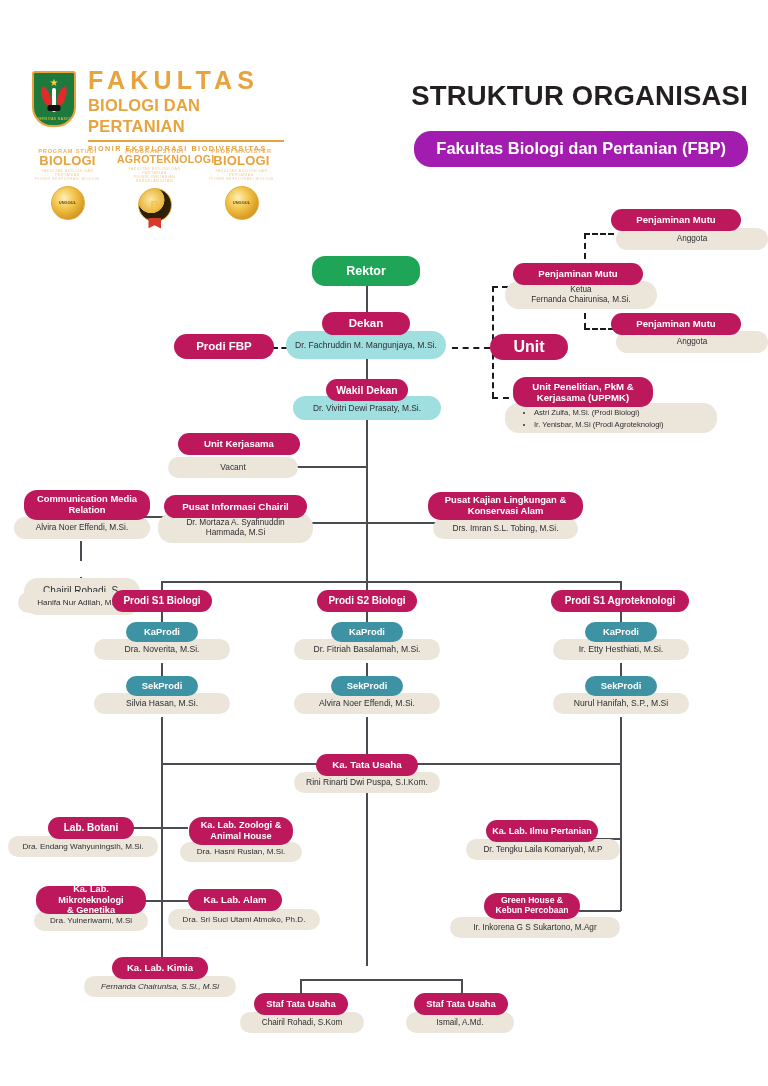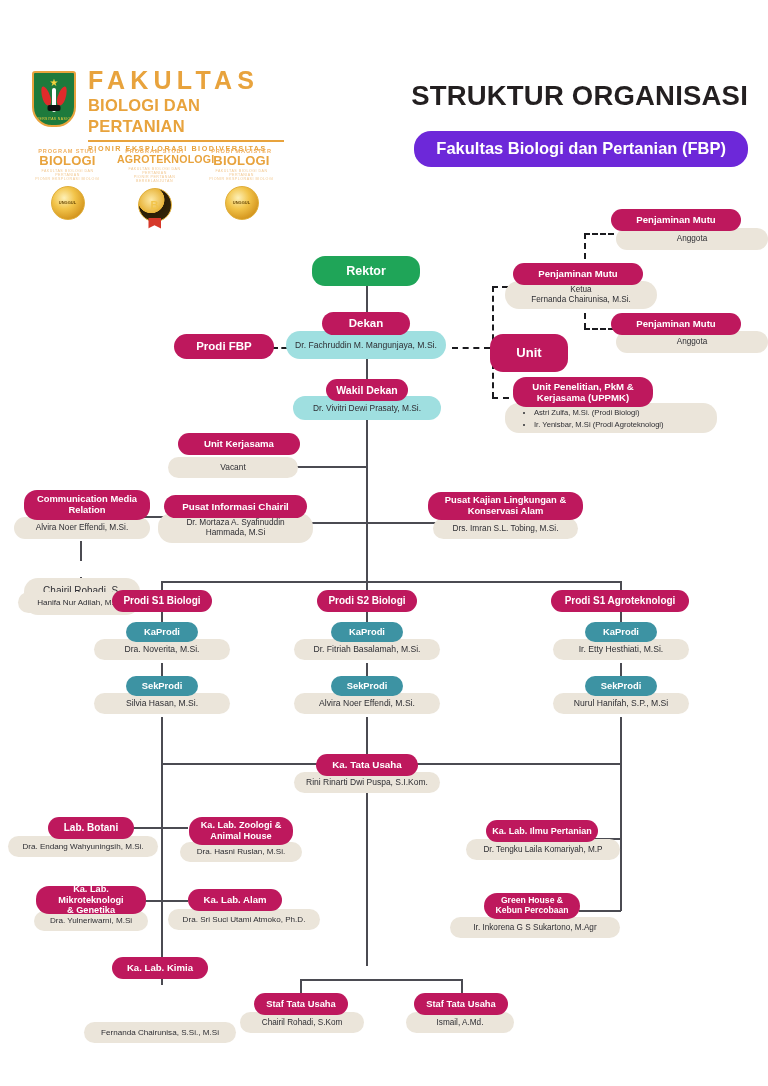--- a/index.html
+++ b/index.html
@@ -123,21 +123,21 @@
     width: 13px; height: 11px; background: #d6382a;
     clip-path: polygon(0 0,100% 0,100% 100%,50% 70%,0 100%);
   }
 
   #title {
     position: absolute; right: 20px; top: 80px;
     font-size: 27.5px; font-weight: bold; color: #231f20; letter-spacing: .2px;
   }
   #subtitle {
     position: absolute; right: 20px; top: 131px;
-    background: #6d28d9; color: #fff; font-weight: bold;
+    background: #a21caf; color: #fff; font-weight: bold;
     font-size: 16.5px; border-radius: 17px; padding: 8px 22px 9px;
   }
 
   
   .bullets {
     position: absolute; z-index: 4; color: #2e2e33; font-size: 7.6px;
     line-height: 1.55; padding-left: 14px;
   }
   .bullets li { margin: 0; }
 </style>
@@ -253,21 +253,21 @@
   <div class="pill green" style="left:312px; top:256px; width:108px; height:30px; font-size:12.5px;">Rektor</div>
 
   <div class="pill purple" style="left:174px; top:334px; width:100px; height:25px; font-size:11.5px;">Prodi FBP</div>
 
   <div class="pill purple" style="left:322px; top:312px; width:88px; height:23px; font-size:11.5px;">Dekan</div>
   <div class="namebox cyan" style="left:286px; top:331px; width:160px; height:28px; font-size:8.6px;">Dr. Fachruddin M. Mangunjaya, M.Si.</div>
 
   <div class="pill purple" style="left:326px; top:379px; width:82px; height:22px; font-size:10.5px;">Wakil Dekan</div>
   <div class="namebox cyan" style="left:293px; top:396px; width:148px; height:24px; font-size:8.4px;">Dr. Vivitri Dewi Prasaty, M.Si.</div>
 
-  <div class="pill purple" style="left:490px; top:334px; width:78px; height:38px; font-size:13px;">Unit</div>
+  <div class="pill purple" style="left:490px; top:334px; width:78px; height:26px; font-size:16px;">Unit</div>
 
   <div class="pill purple" style="left:611px; top:209px; width:130px; height:22px; font-size:9.6px;">Penjaminan Mutu</div>
   <div class="namebox cream" style="left:616px; top:228px; width:152px; height:22px; font-size:8.2px;">Anggota</div>
 
   <div class="pill purple" style="left:513px; top:263px; width:130px; height:22px; font-size:9.6px;">Penjaminan Mutu</div>
   <div class="namebox cream" style="left:505px; top:281px; width:152px; height:28px; font-size:8.2px; white-space:pre-line;">Ketua
 Fernanda Chairunisa, M.Si.</div>
 
   <div class="pill purple" style="left:611px; top:313px; width:130px; height:22px; font-size:9.6px;">Penjaminan Mutu</div>
   <div class="namebox cream" style="left:616px; top:331px; width:152px; height:22px; font-size:8.2px;">Anggota</div>
@@ -327,21 +327,21 @@
   <div class="namebox cream" style="left:180px; top:842px; width:122px; height:20px; font-size:8.1px;">Dra. Hasni Ruslan, M.Si.</div>
 
   <div class="pill purple" style="left:36px; top:886px; width:110px; height:28px; font-size:9.2px; white-space:pre-line;">Ka. Lab. Mikroteknologi
 &amp; Genetika</div>
   <div class="namebox cream" style="left:34px; top:911px; width:114px; height:20px; font-size:8.1px;">Dra. Yulneriwarni, M.Si</div>
 
   <div class="pill purple" style="left:188px; top:889px; width:94px; height:22px; font-size:9.6px;">Ka. Lab. Alam</div>
   <div class="namebox cream" style="left:168px; top:909px; width:152px; height:21px; font-size:8.1px;">Dra. Sri Suci Utami Atmoko, Ph.D.</div>
 
   <div class="pill purple" style="left:112px; top:957px; width:96px; height:22px; font-size:9.6px;">Ka. Lab. Kimia</div>
-  <div class="namebox cream" style="left:84px; top:1022px; width:152px; height:21px; font-size:8.1px;">Fernanda Chairunisa, S.Si., M.Si</div>
+  <div class="namebox cream" style="left:84px; top:976px; width:152px; height:21px; font-size:8.1px;font-style:italic;">Fernanda Chairunisa, S.Si., M.Si</div>
 
   <div class="pill purple" style="left:486px; top:820px; width:112px; height:22px; font-size:9px;">Ka. Lab. Ilmu Pertanian</div>
   <div class="namebox cream" style="left:466px; top:839px; width:154px; height:21px; font-size:8.2px;">Dr. Tengku Laila Komariyah, M.P</div>
 
   <div class="pill purple" style="left:484px; top:893px; width:96px; height:26px; font-size:8.6px; white-space:pre-line;">Green House &amp;
 Kebun Percobaan</div>
   <div class="namebox cream" style="left:450px; top:917px; width:170px; height:21px; font-size:8.2px;">Ir. Inkorena G S Sukartono, M.Agr</div>
 
   <div class="pill purple" style="left:254px; top:993px; width:94px; height:22px; font-size:9.4px;">Staf Tata Usaha</div>
   <div class="namebox cream" style="left:240px; top:1012px; width:124px; height:21px; font-size:8.2px;">Chairil Rohadi, S.Kom</div>

